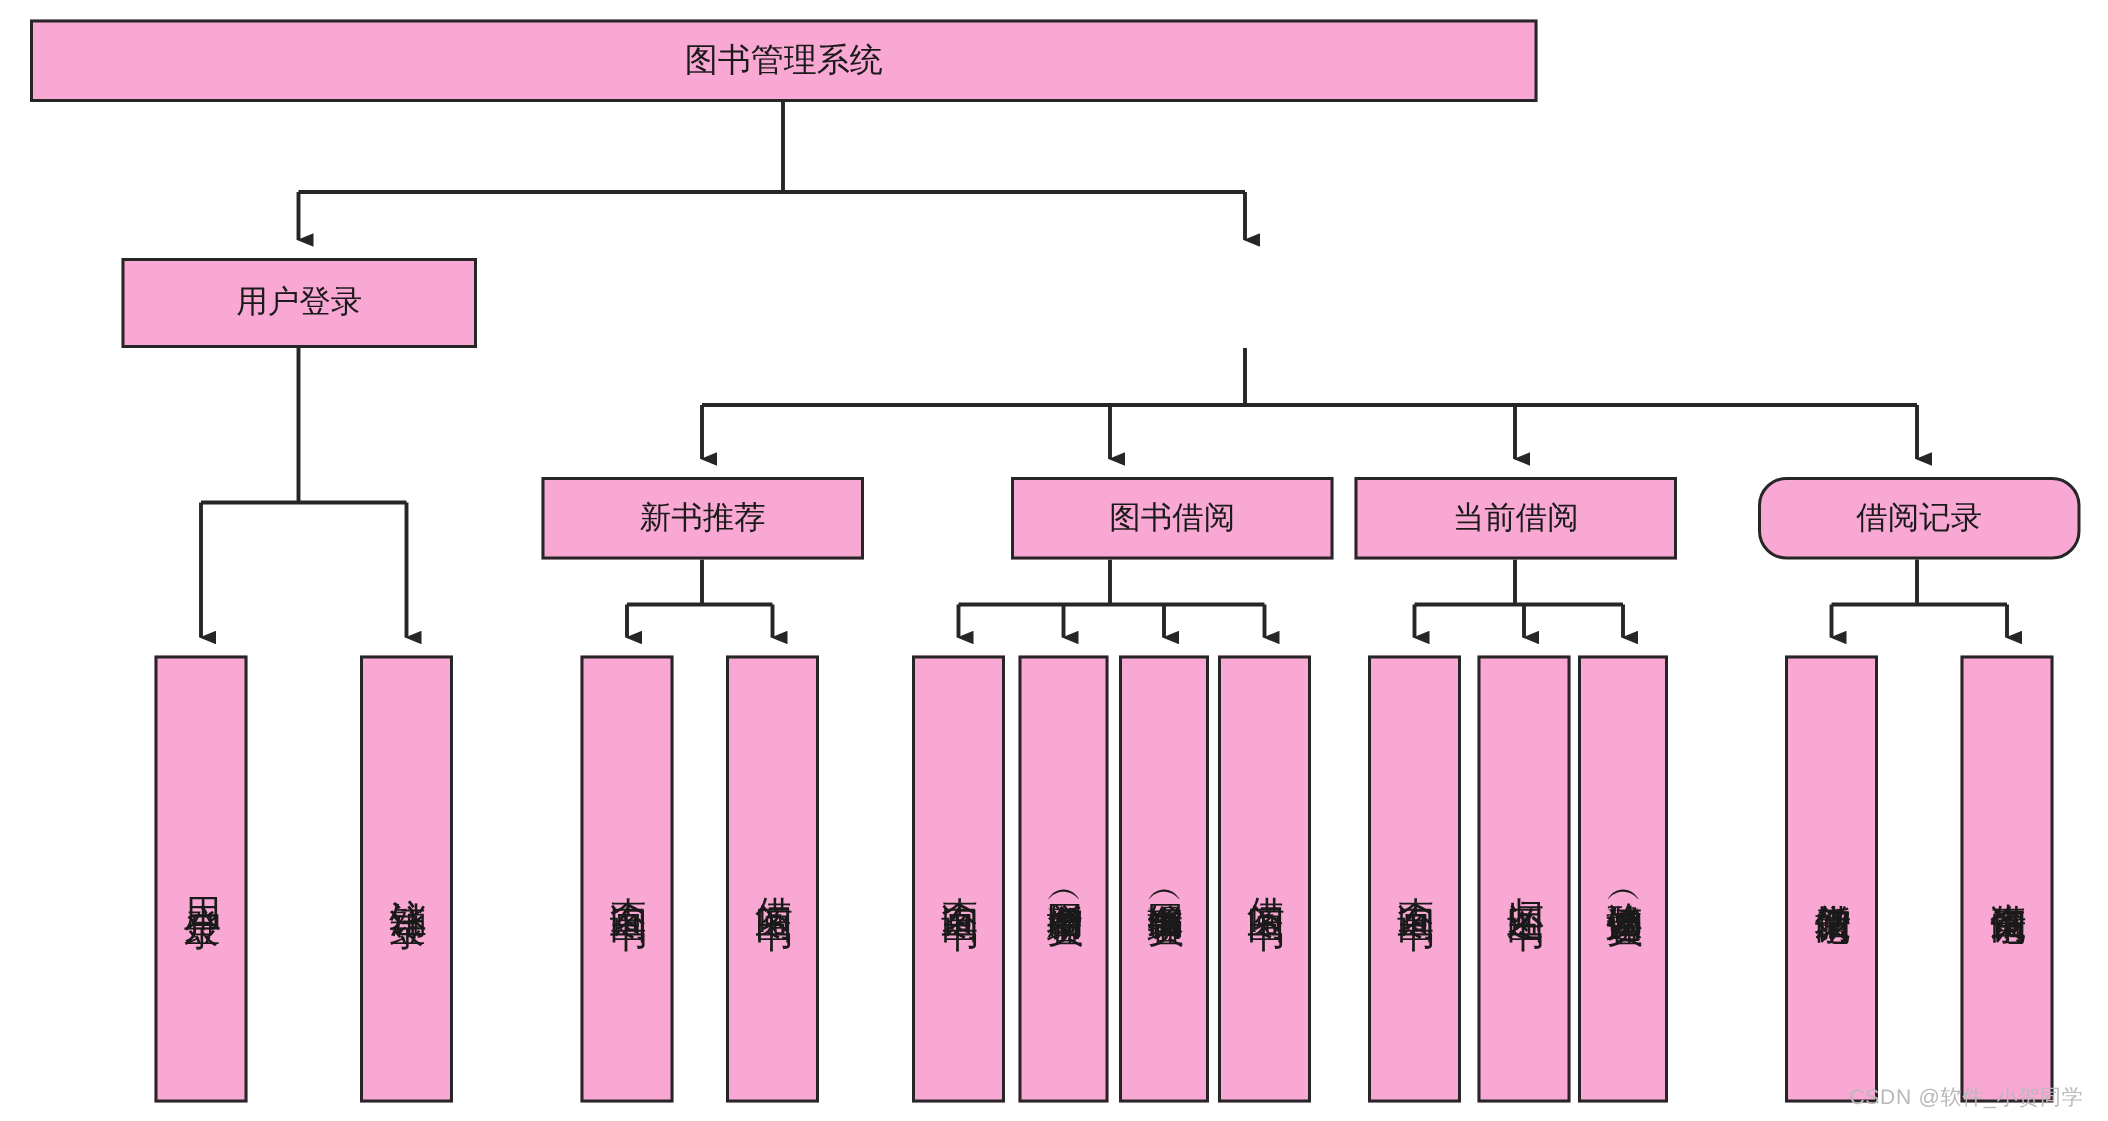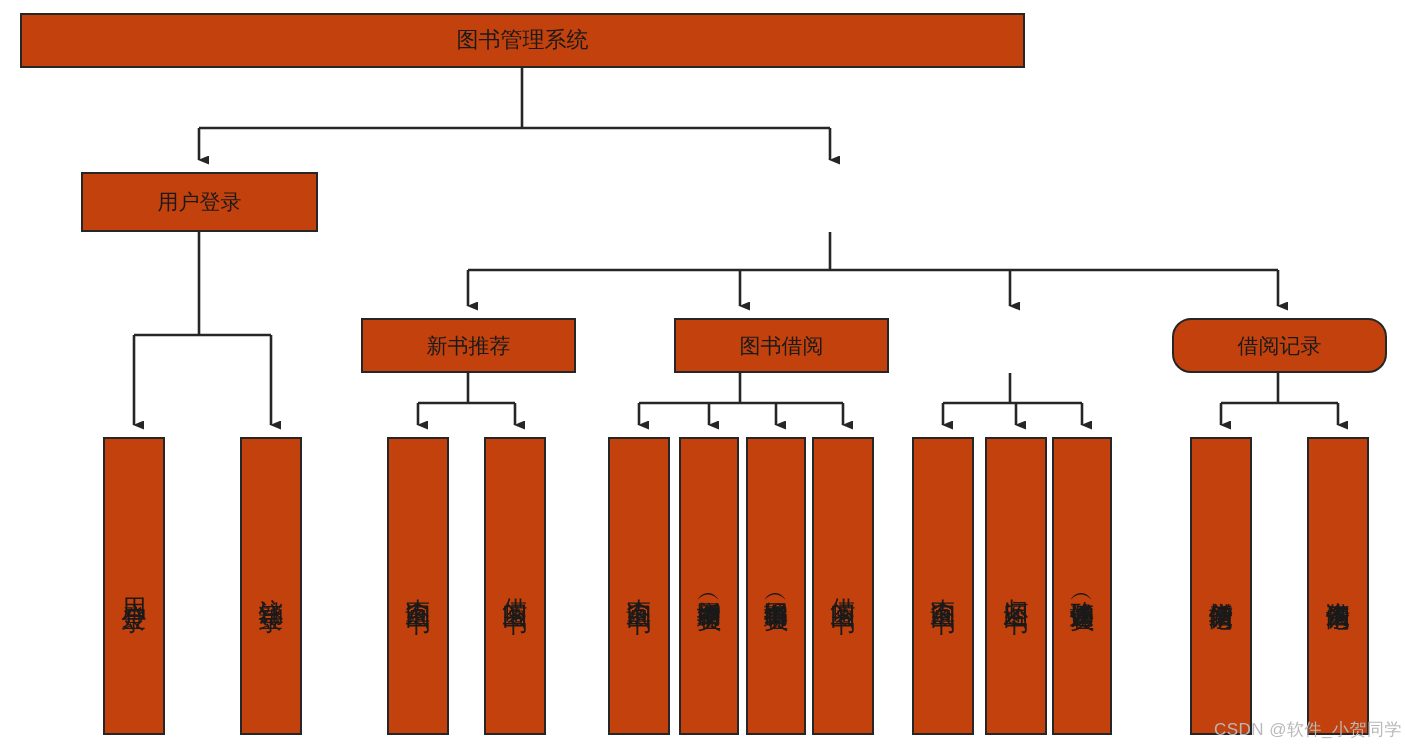--- a/index.html
+++ b/index.html
@@ -9,21 +9,21 @@
     font-family:"Liberation Sans","DejaVu Sans",sans-serif;
     overflow:hidden;
     position:relative;
   }
   #diagram{position:absolute;left:0;top:0;width:1405px;height:747px;}
   .connectors{position:absolute;left:0;top:0;width:1405px;height:747px;}
 
   .node{
     position:absolute;
     box-sizing:border-box;
-    background:#c2410c;
+    background:#f9a8d4;
     border:2px solid #262626;
     display:flex;
     align-items:center;
     justify-content:center;
     color:#1a1a1a;
   }
   .node .lbl{
     display:block;
     text-align:center;
     line-height:1.12;
@@ -48,22 +48,22 @@
     letter-spacing:4px;
     white-space:nowrap;
   }
   .node.v.long .lbl{
     font-size:24px;
     letter-spacing:1px;
   }
 
   .watermark{
     position:absolute;
-    right:3px;bottom:6px;
-    font-size:17px;
+    right:16px;bottom:6px;
+    font-size:14px;
     color:#b9b9b9;
     letter-spacing:0.5px;
     white-space:nowrap;
     margin-left:16px;
   }
 </style>
 </head>
 <body>
 
 <div id="diagram">
@@ -126,20 +126,23 @@
   <div class="node h" style="left:81px;top:172px;width:237px;height:60px;">
     <span class="lbl">用户登录</span>
   </div>
 
   <div class="node h" style="left:361px;top:318px;width:215px;height:55px;">
     <span class="lbl">新书推荐</span>
   </div>
   <div class="node h" style="left:633px;top:318px;width:215px;height:55px;margin-left:41px;">
     <span class="lbl">图书借阅</span>
   </div>
+  <div class="node h" style="left:903px;top:318px;width:215px;height:55px;">
+    <span class="lbl">当前借阅</span>
+  </div>
   <div class="node h" style="left:1172px;top:318px;width:215px;height:55px;border-radius:19px;">
     <span class="lbl">借阅记录</span>
   </div>
 
   <div class="node v" style="left:103px;top:437px;width:62px;height:298px;">
     <span class="lbl">用户登录</span>
   </div>
   <div class="node v" style="left:240px;top:437px;width:62px;height:298px;">
     <span class="lbl">注销登录</span>
   </div>

